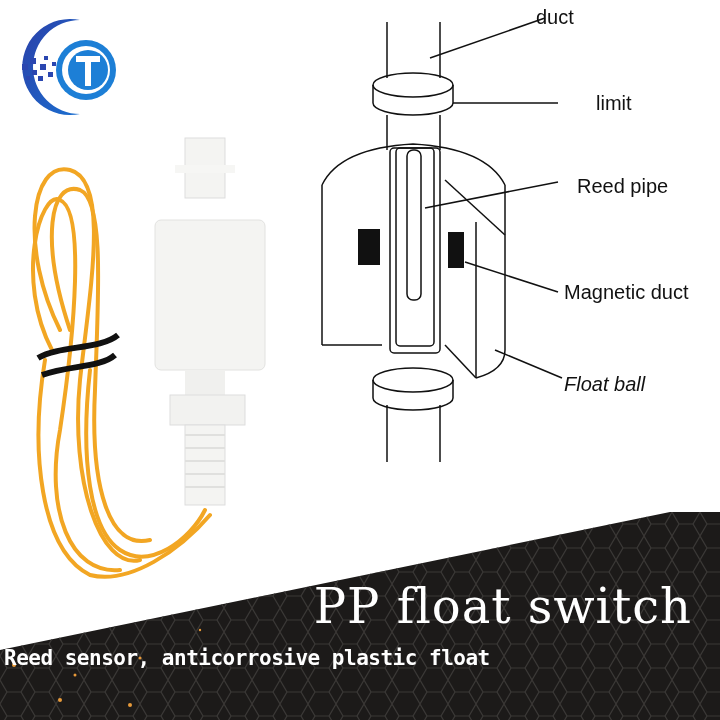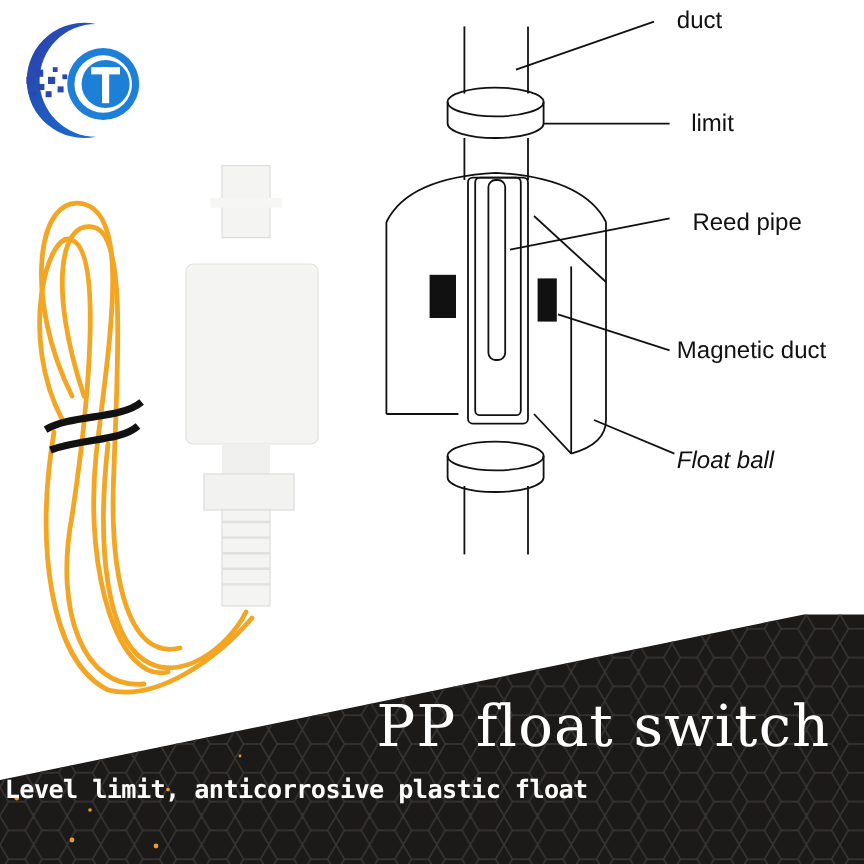--- a/index.html
+++ b/index.html
@@ -98,22 +98,22 @@
     <line x1="130" y1="58" x2="245" y2="18"></line>
     <line x1="153" y1="103" x2="258" y2="103"></line>
     <line x1="125" y1="208" x2="258" y2="182"></line>
     <line x1="165" y1="262" x2="258" y2="292"></line>
     <line x1="195" y1="350" x2="262" y2="378"></line>
   </g>
   <rect x="58" y="229" width="22" height="36" fill="#111"></rect>
   <rect x="148" y="232" width="16" height="36" fill="#111"></rect>
 </svg>
 
-<span class="label" style="left:564px;top:6px;text-align:center;">duct</span>
-<span class="label" style="left:576px;top:92px;">limit</span>
+<span class="label" style="left:536px;top:6px;text-align:center;">duct</span>
+<span class="label" style="left:596px;top:92px;">limit</span>
 <span class="label" style="left:577px;top:175px;">Reed pipe</span>
 <span class="label" style="left:564px;top:281px;">Magnetic duct</span>
 <span class="label" style="left:564px;top:373px;font-style:italic;">Float ball</span>
 
 <svg id="banner" class="abs" viewBox="0 0 720 220">
   <defs>
     <pattern id="hex" width="28" height="24" patternUnits="userSpaceOnUse">
       <path d="M7 0 L21 0 L28 12 L21 24 L7 24 L0 12 Z" fill="none" stroke="#3a3836" stroke-width="1.2"></path>
     </pattern>
   </defs>
@@ -123,13 +123,13 @@
     <circle cx="14" cy="165" r="2"></circle>
       <circle cx="75" cy="175" r="1.5"></circle>
       <circle cx="60" cy="200" r="2"></circle>
     <circle cx="140" cy="158" r="1.5"></circle>
       <circle cx="130" cy="205" r="2"></circle>
       <circle cx="200" cy="130" r="1.2"></circle>
   </g>
 </svg>
 
 <div class="title">PP float switch</div>
-<div class="subtitle">Level limit, anticorrosive plastic float</div>
+<div class="subtitle">Reed sensor, anticorrosive plastic float</div>
 
 </body></html>

